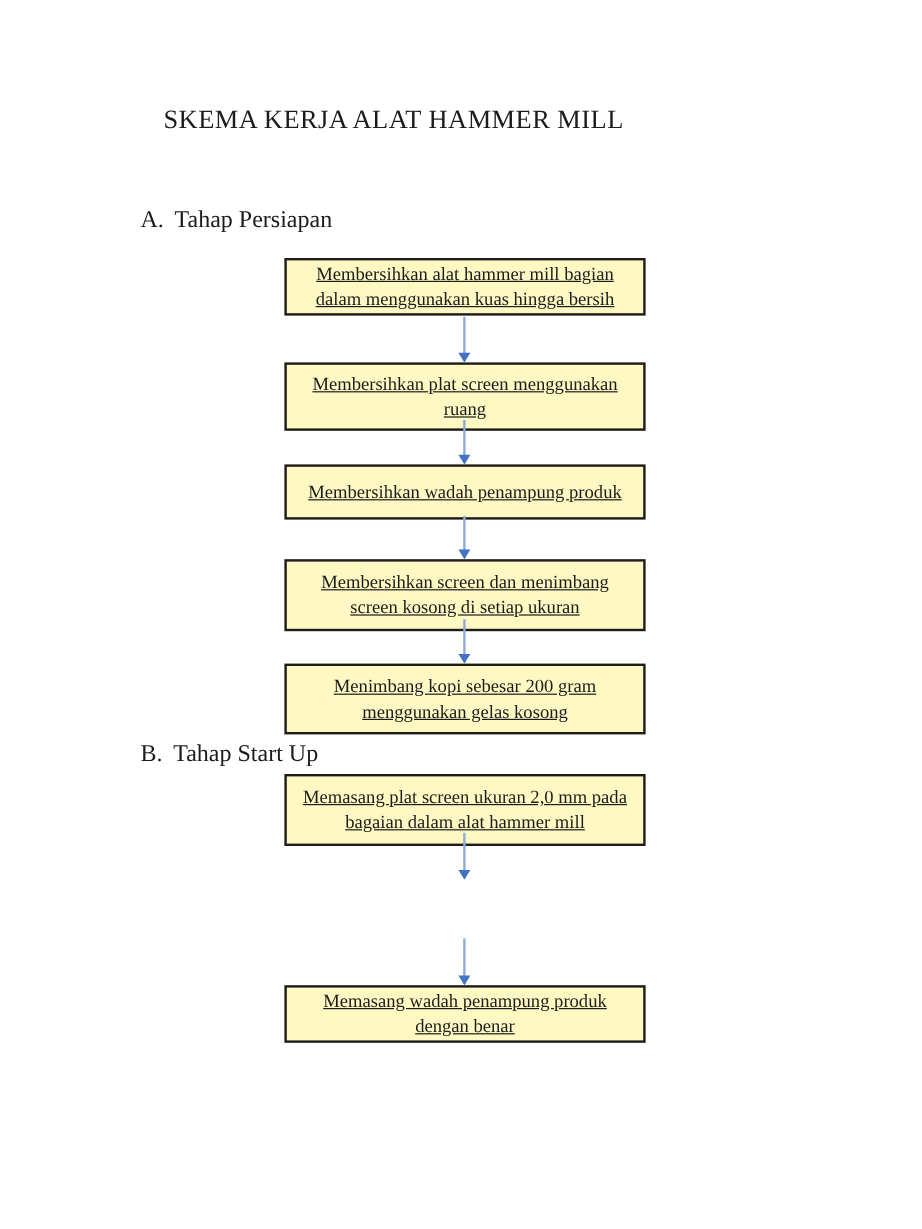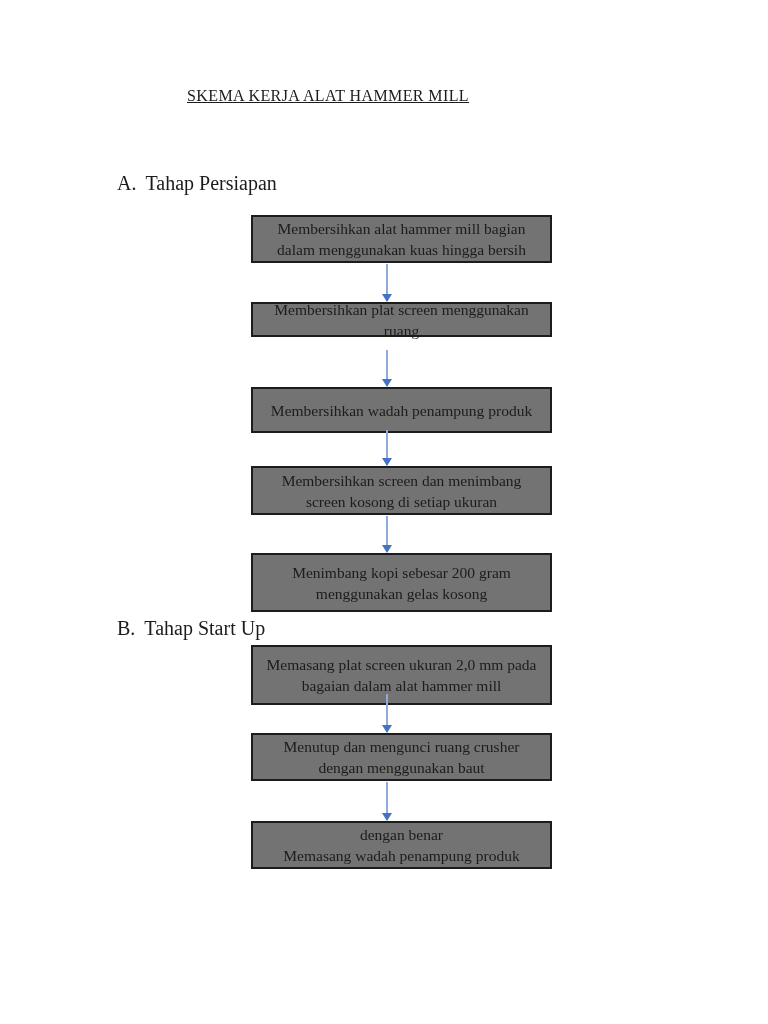--- a/index.html
+++ b/index.html
@@ -2,29 +2,29 @@
 <html style="--arrow-line: #8FAADC; --arrow-head: #4472C4; --box-border: #1C1C1C;"><head>
 <meta charset="utf-8">
 <style>
   html,body{margin:0;padding:0;background:#fff;}
   .page{
     position:relative;width:768px;height:1024px;background:#ffffff;overflow:hidden;
     font-family:"Liberation Serif","DejaVu Serif",serif;color:#1c1c1c;
   }
   .title{
     position:absolute;top:87px;left:0;width:656px;text-align:center;
-    font-size:16px;letter-spacing:.4px;white-space:nowrap;text-decoration:underline;
+    font-size:22px;letter-spacing:.4px;white-space:nowrap;
   }
   .section-heading{position:absolute;left:117px;font-size:20px;white-space:nowrap;}
   .section-heading .letter{display:inline-block;margin-right:9px;}
   .box{
-    position:absolute;left:251px;width:301px;box-sizing:border-box;
-    border:2px solid var(--box-border,#1c1c1c);background:#737373;
+    position:absolute;left:237px;width:301px;box-sizing:border-box;
+    border:2px solid var(--box-border,#1c1c1c);background:#fef9c3;
     display:flex;align-items:center;justify-content:center;
-    text-align:center;font-size:15.5px;line-height:21px;
+    text-align:center;font-size:15.5px;line-height:21px;text-decoration:underline;
   }
   .box .ln{display:block;}
   .box .ln:empty{display:none;}
   .arrow{position:absolute;left:386px;width:2px;background:var(--arrow-line,#8faadc);}
   .arrow .head{
     position:absolute;bottom:-1px;left:-4px;width:0;height:0;
     border-left:5px solid transparent;border-right:5px solid transparent;
     border-top:8px solid var(--arrow-head,#4472c4);
   }
 </style>
@@ -42,40 +42,40 @@
   <div class="box" style="top:215px;height:48px">
     <div>
       <span class="ln">Membersihkan alat hammer mill bagian</span>
       <span class="ln">dalam menggunakan kuas hingga bersih</span>
     </div>
   </div>
   <div class="arrow" style="top:264px;height:37px">
       <span class="head"></span>
     </div>
 
-  <div class="box" style="top:302px;height:35px">
+  <div class="box" style="top:302px;height:57px">
     <div>
       <span class="ln">Membersihkan plat screen menggunakan</span>
       <span class="ln">ruang</span>
     </div>
   </div>
   <div class="arrow" style="top:350px;height:36px">
       <span class="head"></span>
     </div>
 
   <div class="box" style="top:387px;height:46px">
     <div>
       <span class="ln">Membersihkan wadah penampung produk</span>
     </div>
   </div>
   <div class="arrow" style="top:430px;height:35px">
       <span class="head"></span>
     </div>
 
-  <div class="box" style="top:466px;height:49px">
+  <div class="box" style="top:466px;height:60px">
     <div>
       <span class="ln">Membersihkan screen dan menimbang</span>
       <span class="ln">screen kosong di setiap ukuran</span>
     </div>
   </div>
   <div class="arrow" style="top:516px;height:36px">
       <span class="head"></span>
     </div>
 
   <div class="box" style="top:553px;height:59px">
@@ -92,30 +92,24 @@
   <div class="box" style="top:645px;height:60px">
     <div>
       <span class="ln">Memasang plat screen ukuran 2,0 mm pada</span>
       <span class="ln">bagaian dalam alat hammer mill</span>
     </div>
   </div>
   <div class="arrow" style="top:694px;height:38px">
       <span class="head"></span>
     </div>
 
-  <div class="box" style="top:733px;height:48px">
-    <div>
-      <span class="ln">Menutup dan mengunci ruang crusher</span>
-      <span class="ln">dengan menggunakan baut</span>
-    </div>
-  </div>
   <div class="arrow" style="top:782px;height:38px">
       <span class="head"></span>
     </div>
 
   <div class="box" style="top:821px;height:48px">
     <div>
+      <span class="ln">Memasang wadah penampung produk</span>
       <span class="ln">dengan benar</span>
-      <span class="ln">Memasang wadah penampung produk</span>
     </div>
   </div>
 
 </div>
 
 </body></html>

